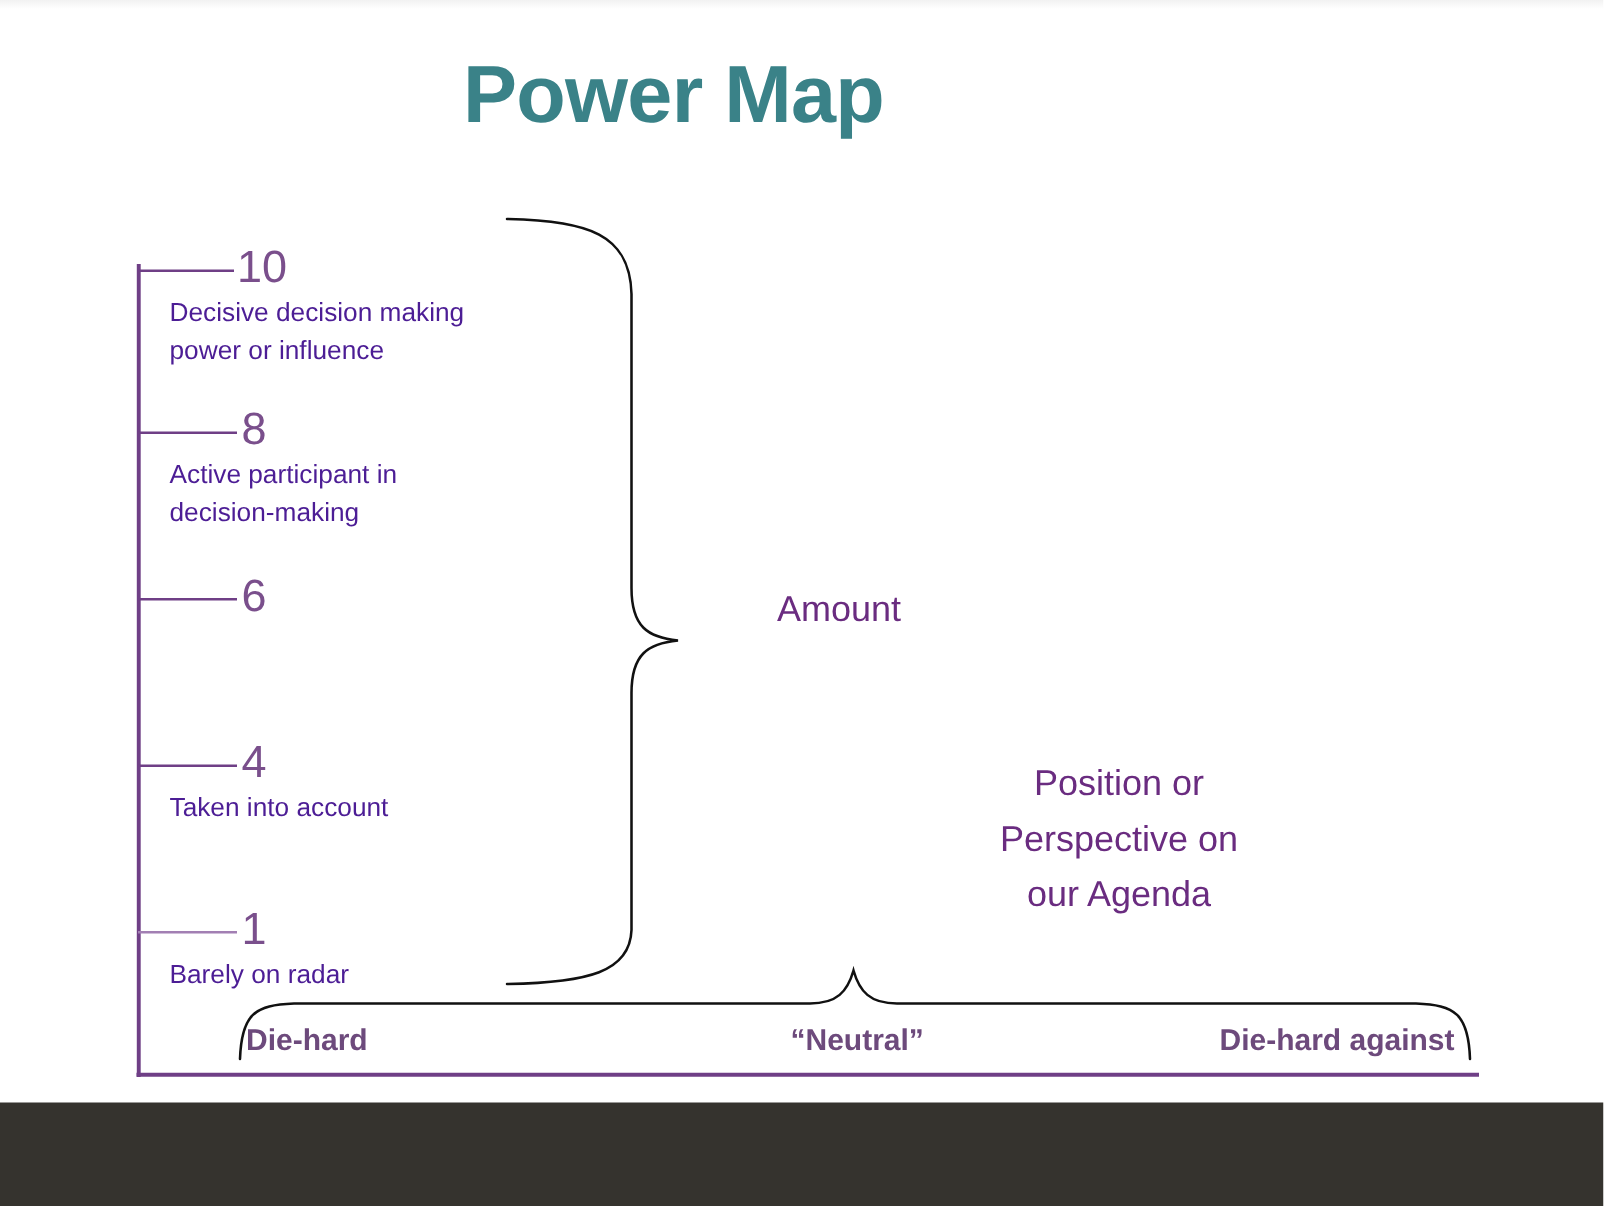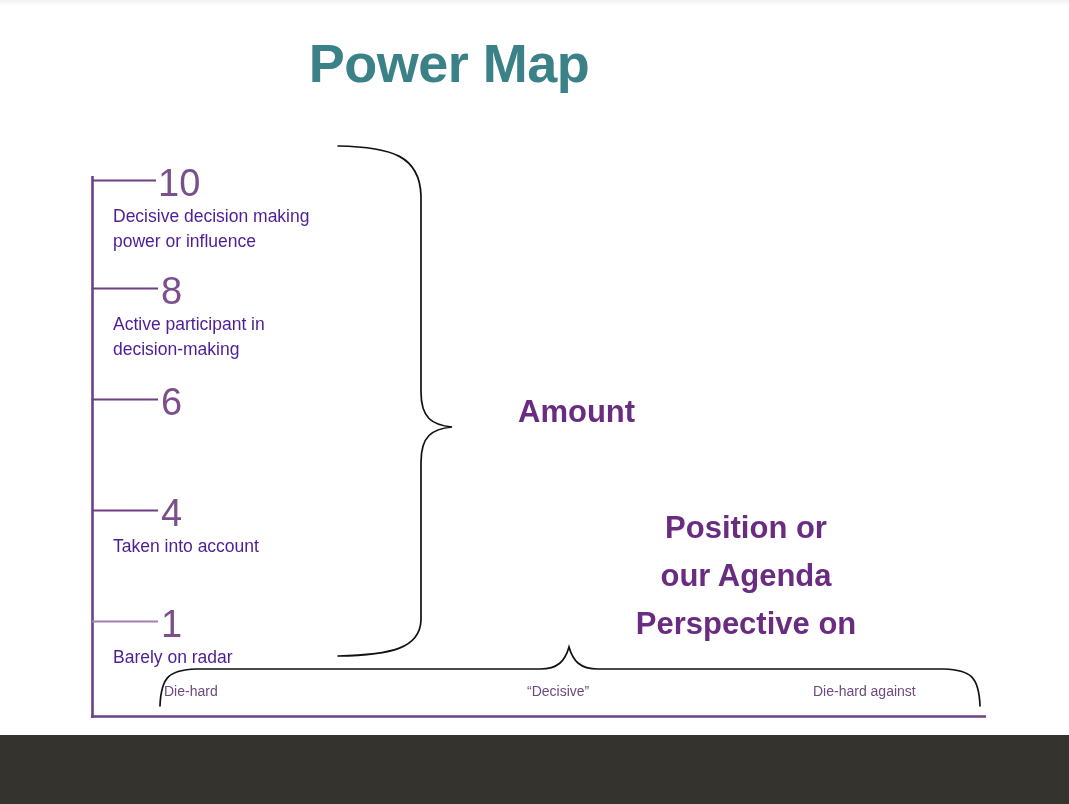--- a/index.html
+++ b/index.html
@@ -45,21 +45,21 @@
     left: 0; top: 0;
     width: 1069px; height: 804px;
   }
 
   
   .scale-item {
     position: absolute;
     left: 113px;
   }
   .scale-num {
-    font-size: 38px;
+    font-size: 30px;
     color: #7a4f8c;
     line-height: 1;
     font-weight: normal;
     margin-bottom: 2px;
   }
   .scale-desc {
     font-size: 17.5px;
     color: #4c1d95;
     line-height: 1.43;
     width: 200px;
@@ -73,44 +73,45 @@
   #scale-6  { top: 383px; }
   #scale-6  .scale-num { margin-left: 48px; }
   #scale-4  { top: 494px; }
   #scale-4  .scale-num { margin-left: 48px; }
   #scale-1  { top: 605px; }
   #scale-1  .scale-num { margin-left: 48px; }
 
   
   .callout {
     position: absolute;
-    font-size: 31px;
-    font-weight: bold;
+    font-size: 24px;
+    font-weight: normal;
     color: #6a2c80;
     line-height: 1.55;
   }
   #amount-of-power {
     left: 518px;
     top: 388px;
     text-align: left;
   }
   #position-perspective {
     left: 618px;
     top: 504px;
     width: 256px;
     text-align: center;
   }
 
   
   .axis-label {
     position: absolute;
-    font-size: 14px;
+    font-size: 20px;
     color: #6d4a7c;
     line-height: 1;
     white-space: nowrap;
+    font-weight: bold;
   }
   #axis-left-label   { left: 164px; top: 684px; }
   #axis-center-label { left: 527px; top: 684px; }
   #axis-right-label  { left: 813px; top: 684px; }
 
   
   .footer {
     position: absolute;
     left: 0; top: 735px;
     width: 1069px; height: 69px;
@@ -178,26 +179,26 @@
     <div class="scale-num">1</div>
     <div class="scale-desc wide">Barely on radar</div>
   </div>
 
   <div class="callout" id="amount-of-power">
     <div>Amount</div>
   </div>
 
   <div class="callout" id="position-perspective">
     <div>Position or</div>
+    <div>Perspective on</div>
     <div>our Agenda</div>
-    <div>Perspective on</div>
   </div>
 
   <div class="axis-label" id="axis-left-label">Die-hard</div>
-  <div class="axis-label" id="axis-center-label">“Decisive”</div>
+  <div class="axis-label" id="axis-center-label">“Neutral”</div>
   <div class="axis-label" id="axis-right-label">Die-hard against</div>
 
   <div class="footer">
     
     
   </div>
 
 </div>
 
 </body></html>

